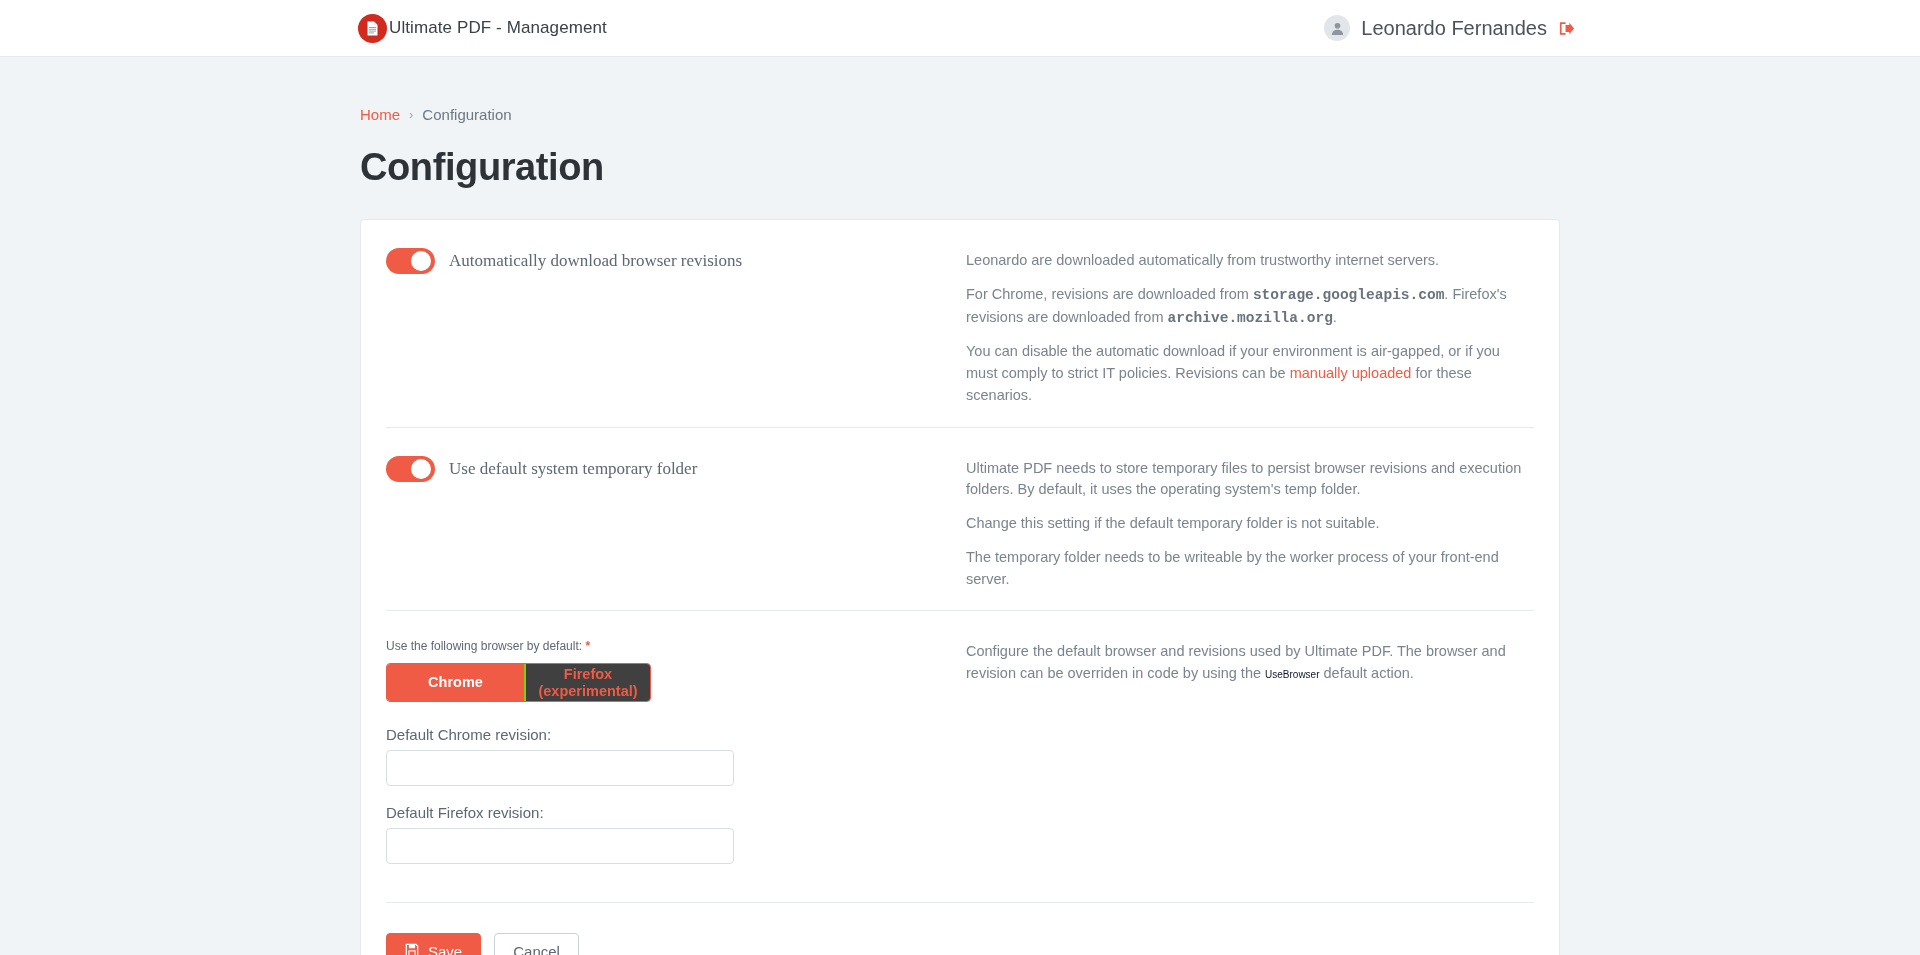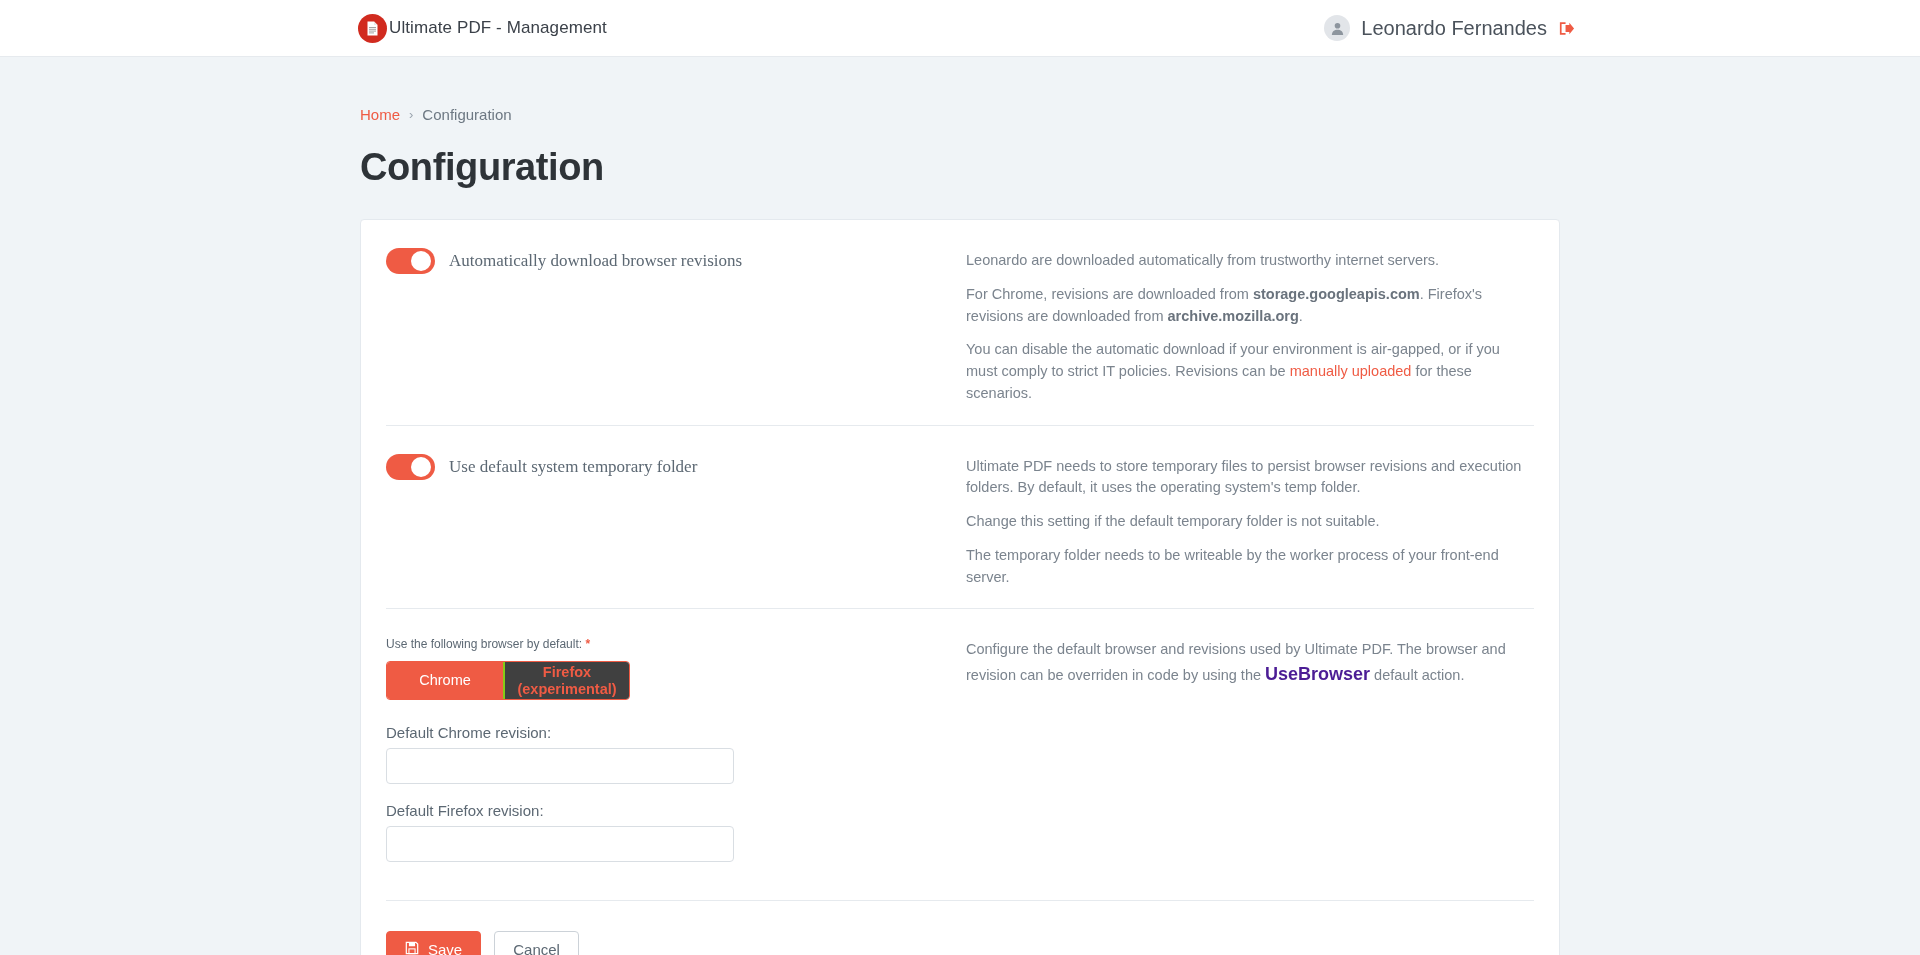--- a/index.html
+++ b/index.html
@@ -139,26 +139,26 @@
   }
 
   .desc-p {
     font-size: 14.5px;
     line-height: 1.5;
     color: #7b848e;
     margin: 0 0 12px 0;
     max-width: 580px;
   }
   .desc-p:last-child { margin-bottom: 0; }
-  .desc-p strong { font-weight: bold; color: #6a737d; }
+  .desc-p strong { font-weight: bold; color: #6a737d; font-family: Liberation Mono, monospace; }
   .desc-p code {
     font-family: "Liberation Sans", sans-serif;
-    font-weight: bold;
-    color: #4c1d95;
-    font-size: 18px;
+    font-weight: normal;
+    color: #0f172a;
+    font-size: 10px;
   }
   .desc-p a { color: #ef5b44; text-decoration: none; cursor: pointer; }
 
   
   .field-label {
     font-size: 12px;
     color: #5c6873;
     margin-bottom: 10px;
     display: block;
   }
@@ -174,21 +174,21 @@
   }
   .btn-group .seg {
     display: flex; align-items: center; justify-content: center;
     text-align: center;
     font-size: 14.5px;
     line-height: 1.15;
     cursor: pointer;
     padding: 0 14px;
     white-space: pre-line;
   }
-  .seg.active { background: #ef5b44; color: #ffffff; width: 116px; }
+  .seg.active { background: #ef5b44; color: #ffffff; width: 137px; font-weight: bold; }
   .seg.inactive { background: #404040; color: #ef5b44; font-weight: bold; width: 126px; border-left: 2px solid #84cc16; }
 
   .form-field { margin-bottom: 18px; }
   .form-field .field-label { font-size: 15px; margin-bottom: 7px; }
   .text-input {
     width: 348px;
     height: 36px;
     border: 1px solid #d9dee3;
     border-radius: 4px;
     background: #fff;

